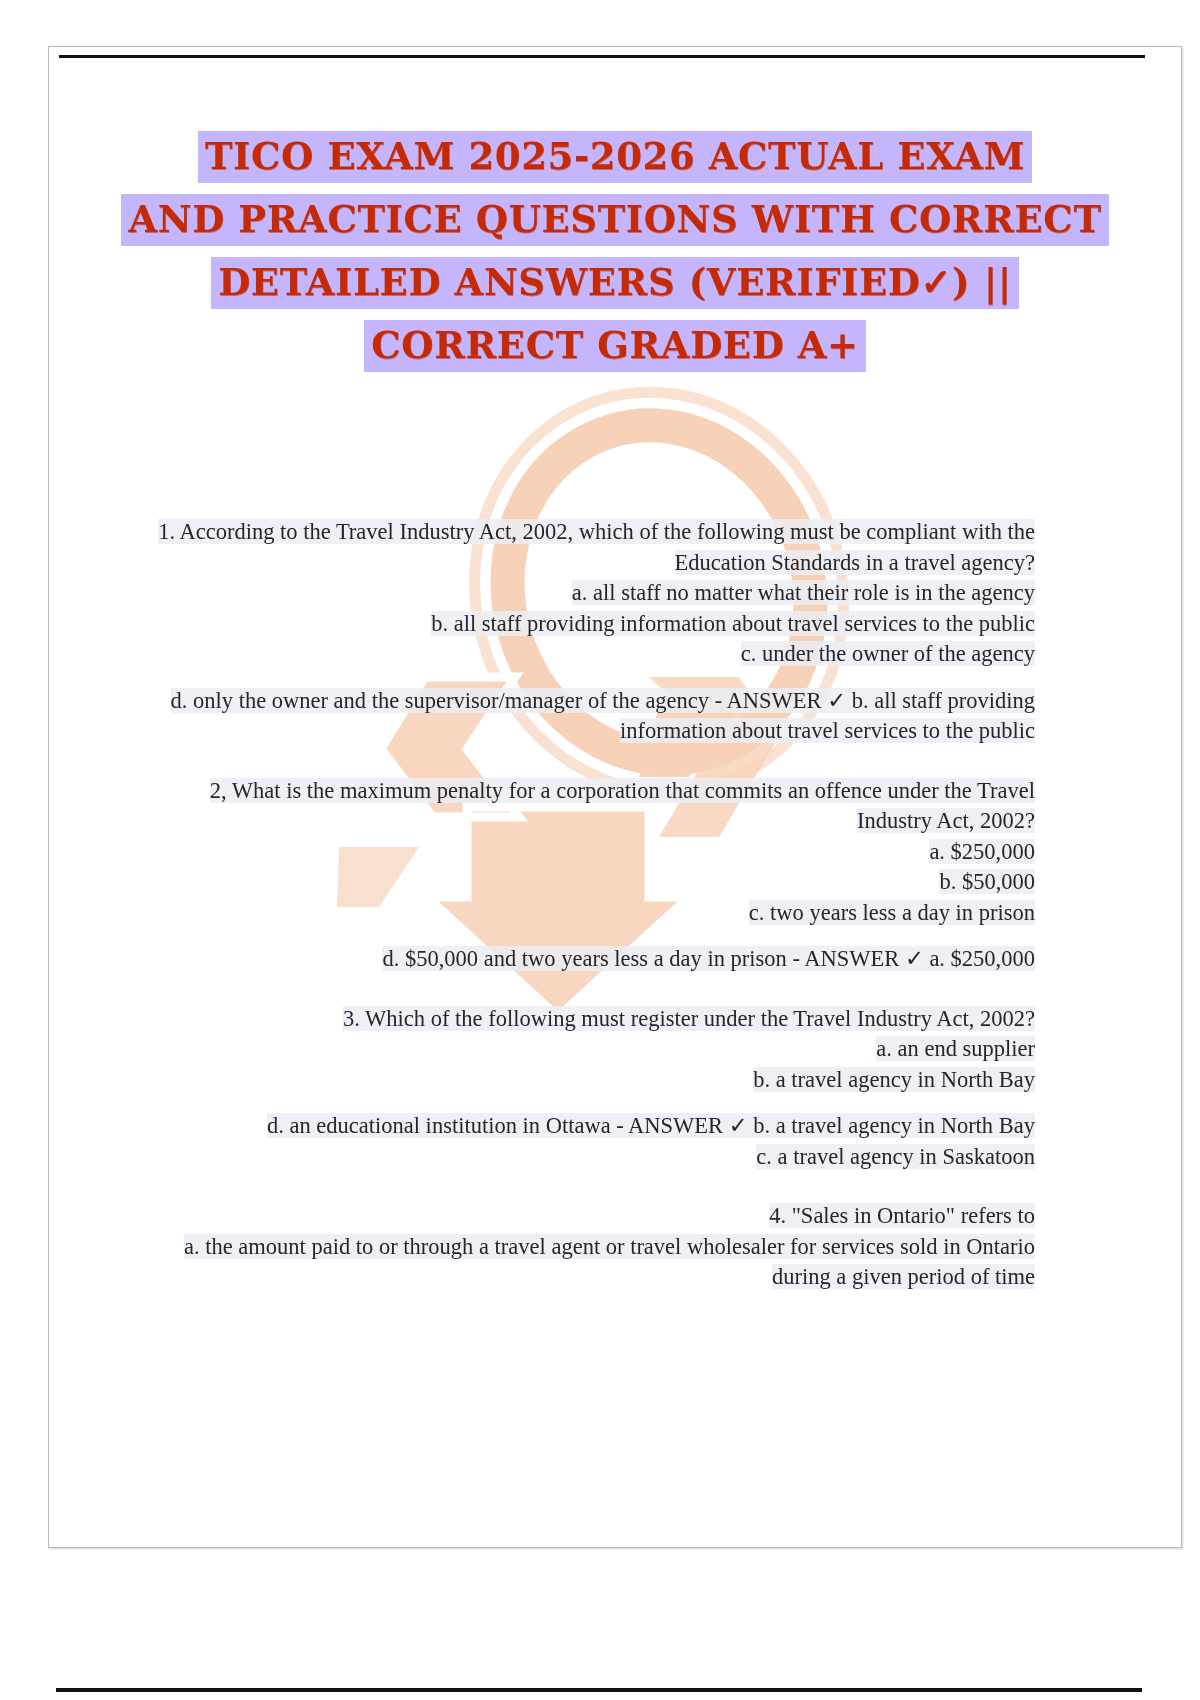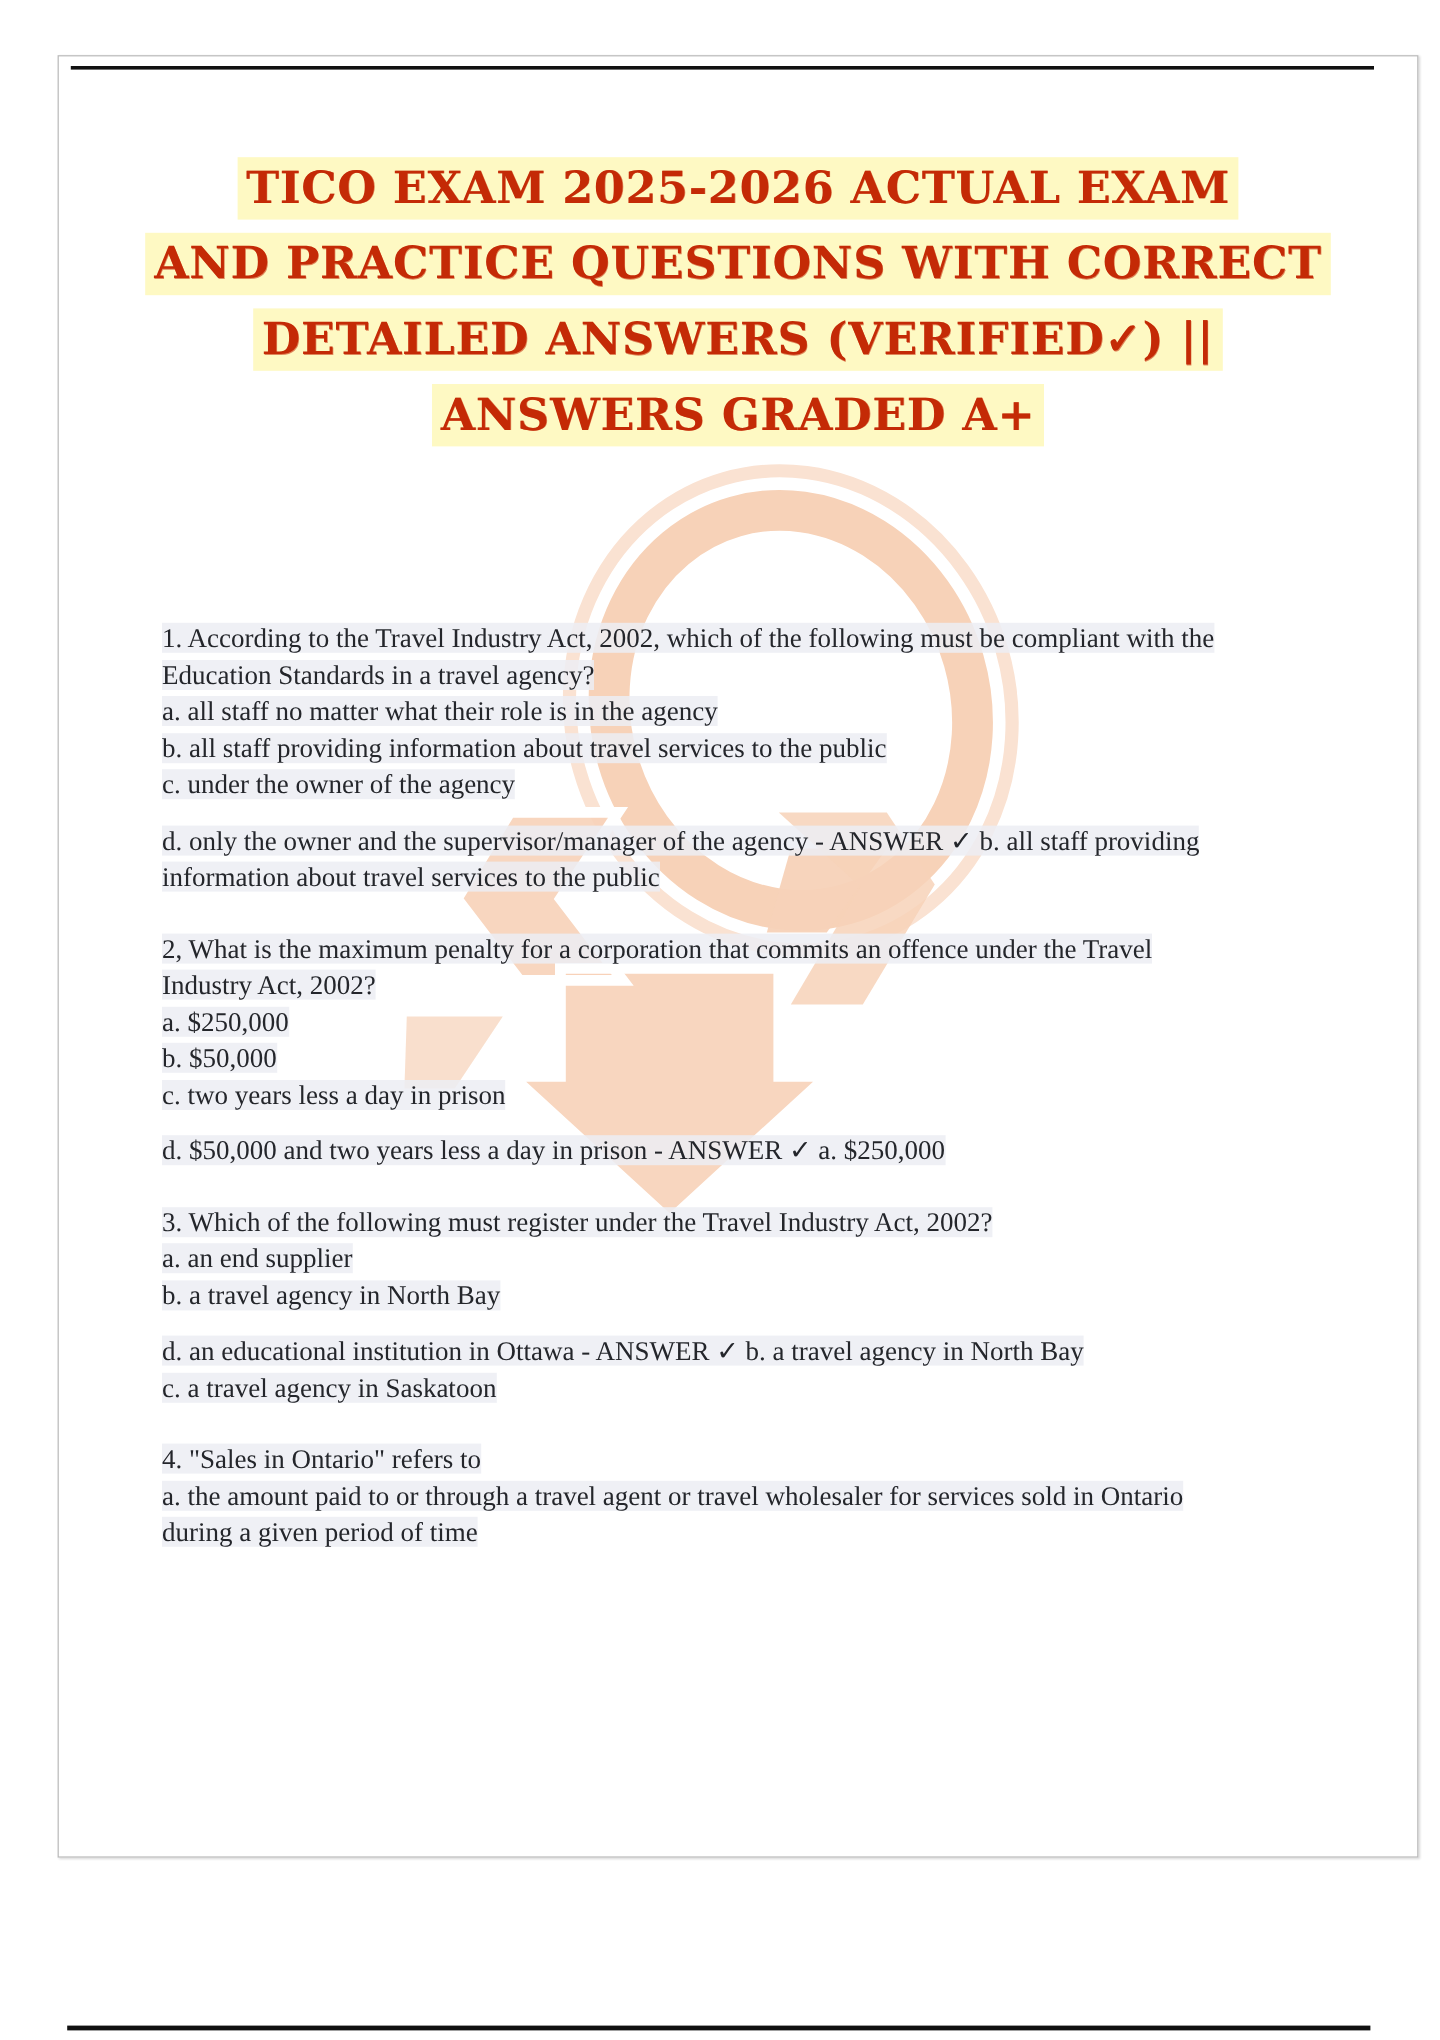--- a/index.html
+++ b/index.html
@@ -75,21 +75,21 @@
     font-family: "DejaVu Serif", "Liberation Serif", serif;
     font-weight: bold;
     font-size: 37px;
     line-height: 63px;
     letter-spacing: 0.6px;
     color: #c42a06;
     text-shadow: 0.5px 0.5px 0 rgba(196,42,6,0.55);
     white-space: nowrap;
   }
   .title-line > span.hl {
-    background: #fef9c3;
+    background: #c4b5fd;
     padding: 3px 7px 5px 7px;
     box-decoration-break: clone;
     -webkit-box-decoration-break: clone;
   }
 
   
   .body-wrap {
     position: absolute;
     left: 86px;
     top: 470px;
@@ -98,21 +98,21 @@
   }
   .qblock {
     margin: 0 0 29px 0;
   }
   .qline {
     font-family: "Liberation Serif", "DejaVu Serif", serif;
     font-size: 22.5px;
     line-height: 30.5px;
     color: #24262b;
     margin: 0;
-    text-align: left;
+    text-align: right;
   }
   .qline .txt {
     background: rgba(236,238,243,0.86);
     box-decoration-break: clone;
     -webkit-box-decoration-break: clone;
   }
   .qline.ans {
     margin-top: 16px;
   }
 </style>
@@ -148,21 +148,21 @@
         <path d="M248 430 L430 430 L430 520 L470 520 L339 640 L208 520 L248 520 Z"></path>
         <path d="M206 300 L296 300 L248 372 L300 440 L214 440 L162 372 Z"></path>
       </g>
     </svg>
   </div>
 
   <div class="title-block">
     <div class="title-line"><span class="hl">TICO EXAM 2025-2026 ACTUAL EXAM</span></div>
     <div class="title-line"><span class="hl">AND PRACTICE QUESTIONS WITH CORRECT</span></div>
     <div class="title-line"><span class="hl">DETAILED ANSWERS (VERIFIED✓) ||</span></div>
-    <div class="title-line"><span class="hl">ANSWERS GRADED A+</span></div>
+    <div class="title-line"><span class="hl">CORRECT GRADED A+</span></div>
   </div>
 
   <div class="body-wrap">
 
     <div class="qblock">
       <p class="qline"><span class="txt">1. According to the Travel Industry Act, 2002, which of the following must be compliant with the Education Standards in a travel agency?</span></p>
       <p class="qline"><span class="txt">a. all staff no matter what their role is in the agency</span></p>
       <p class="qline"><span class="txt">b. all staff providing information about travel services to the public</span></p>
       <p class="qline"><span class="txt">c. under the owner of the agency</span></p>
       <p class="qline ans"><span class="txt">d. only the owner and the supervisor/manager of the agency - ANSWER ✓ b. all staff providing information about travel services to the public</span></p>

